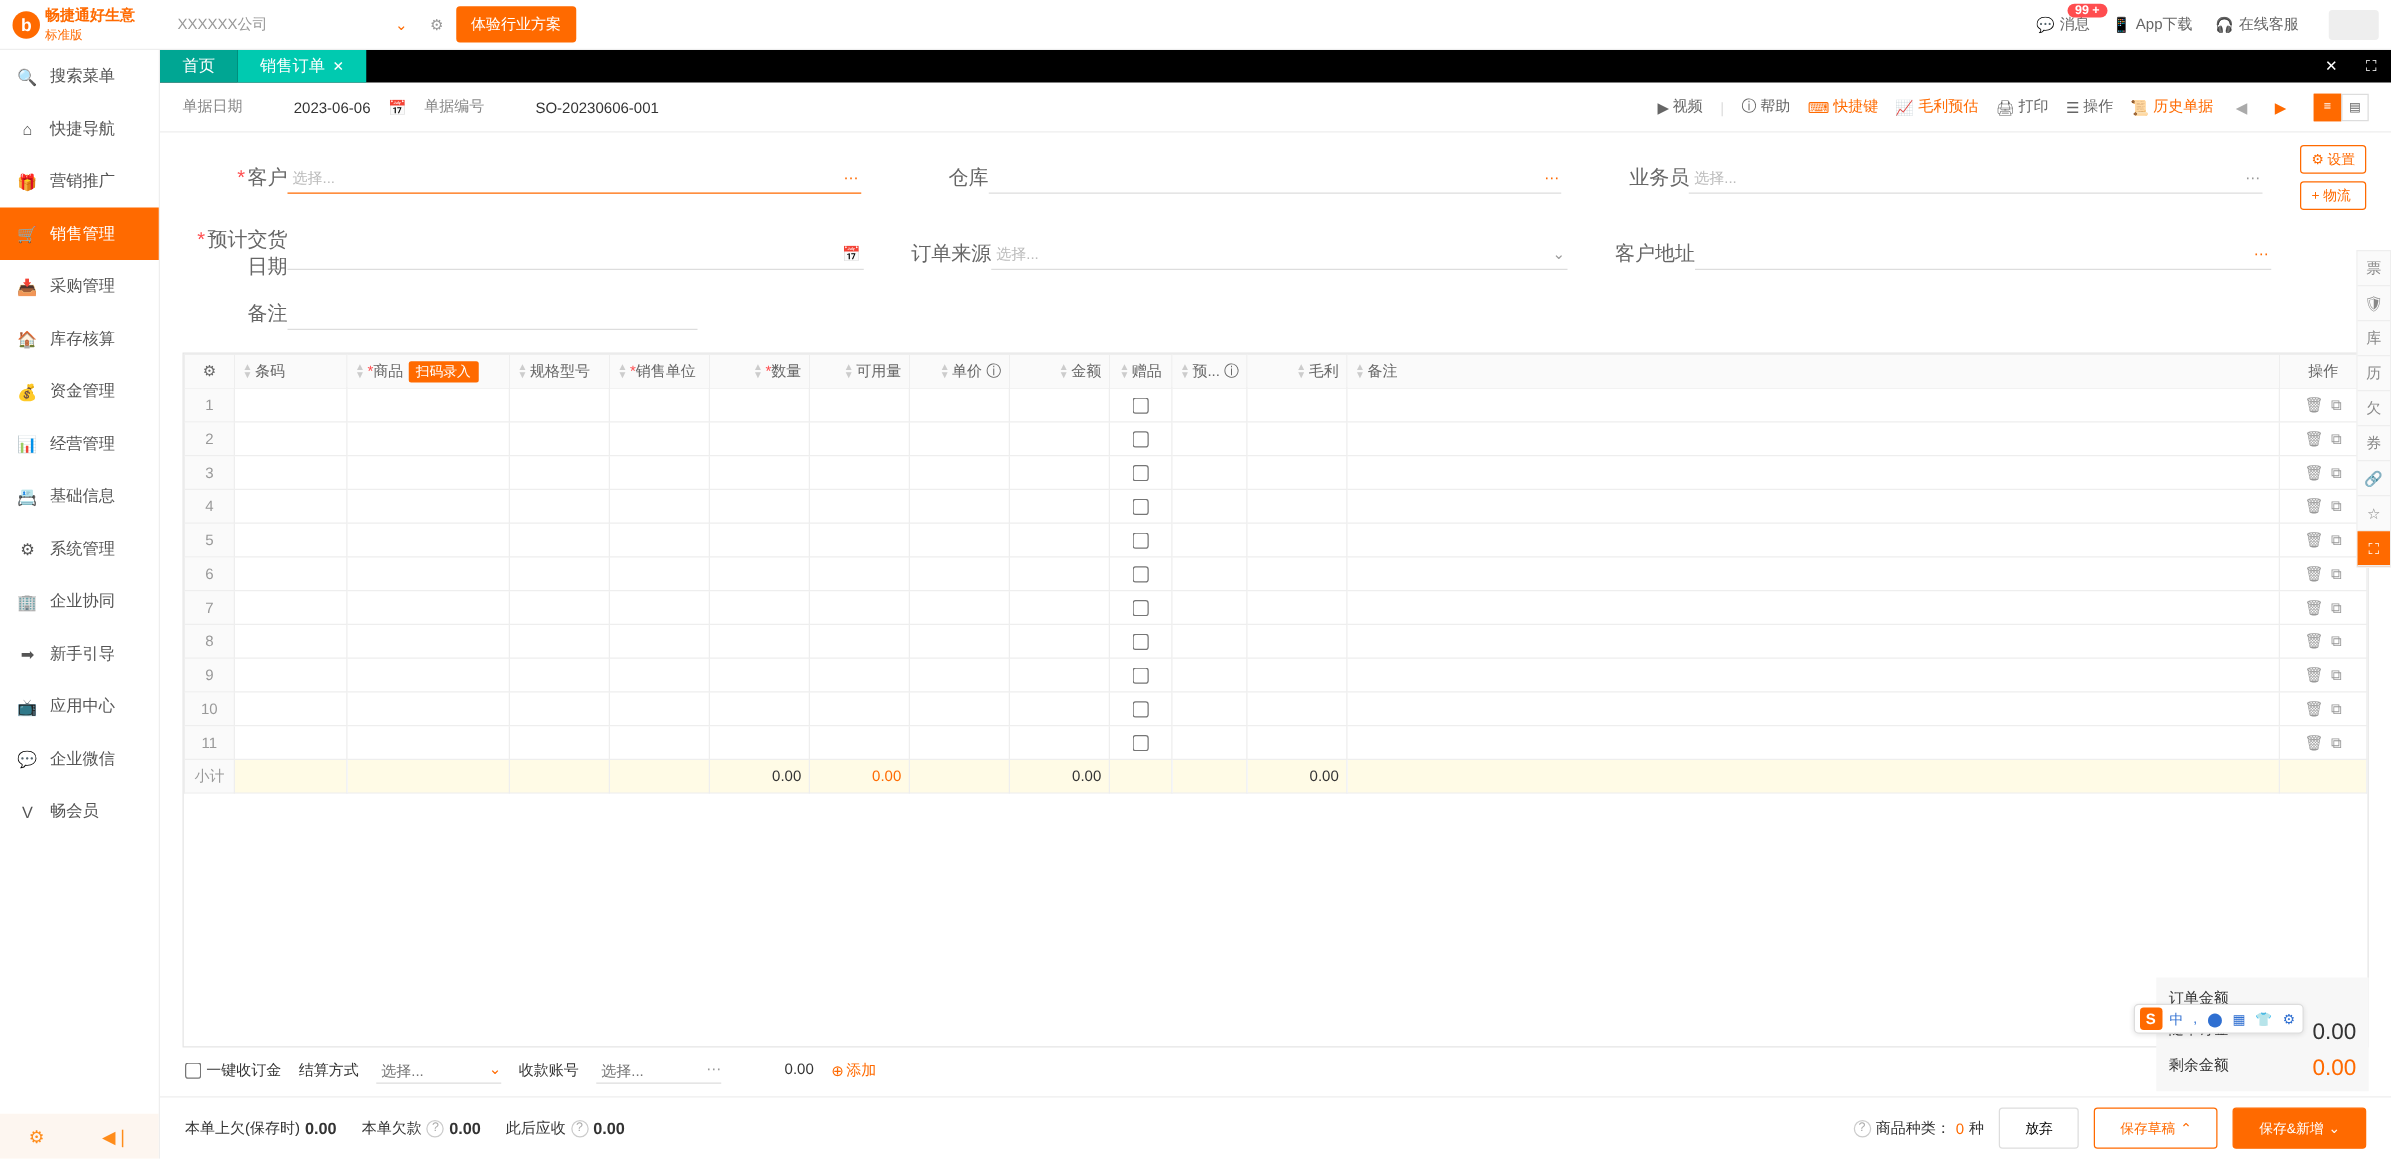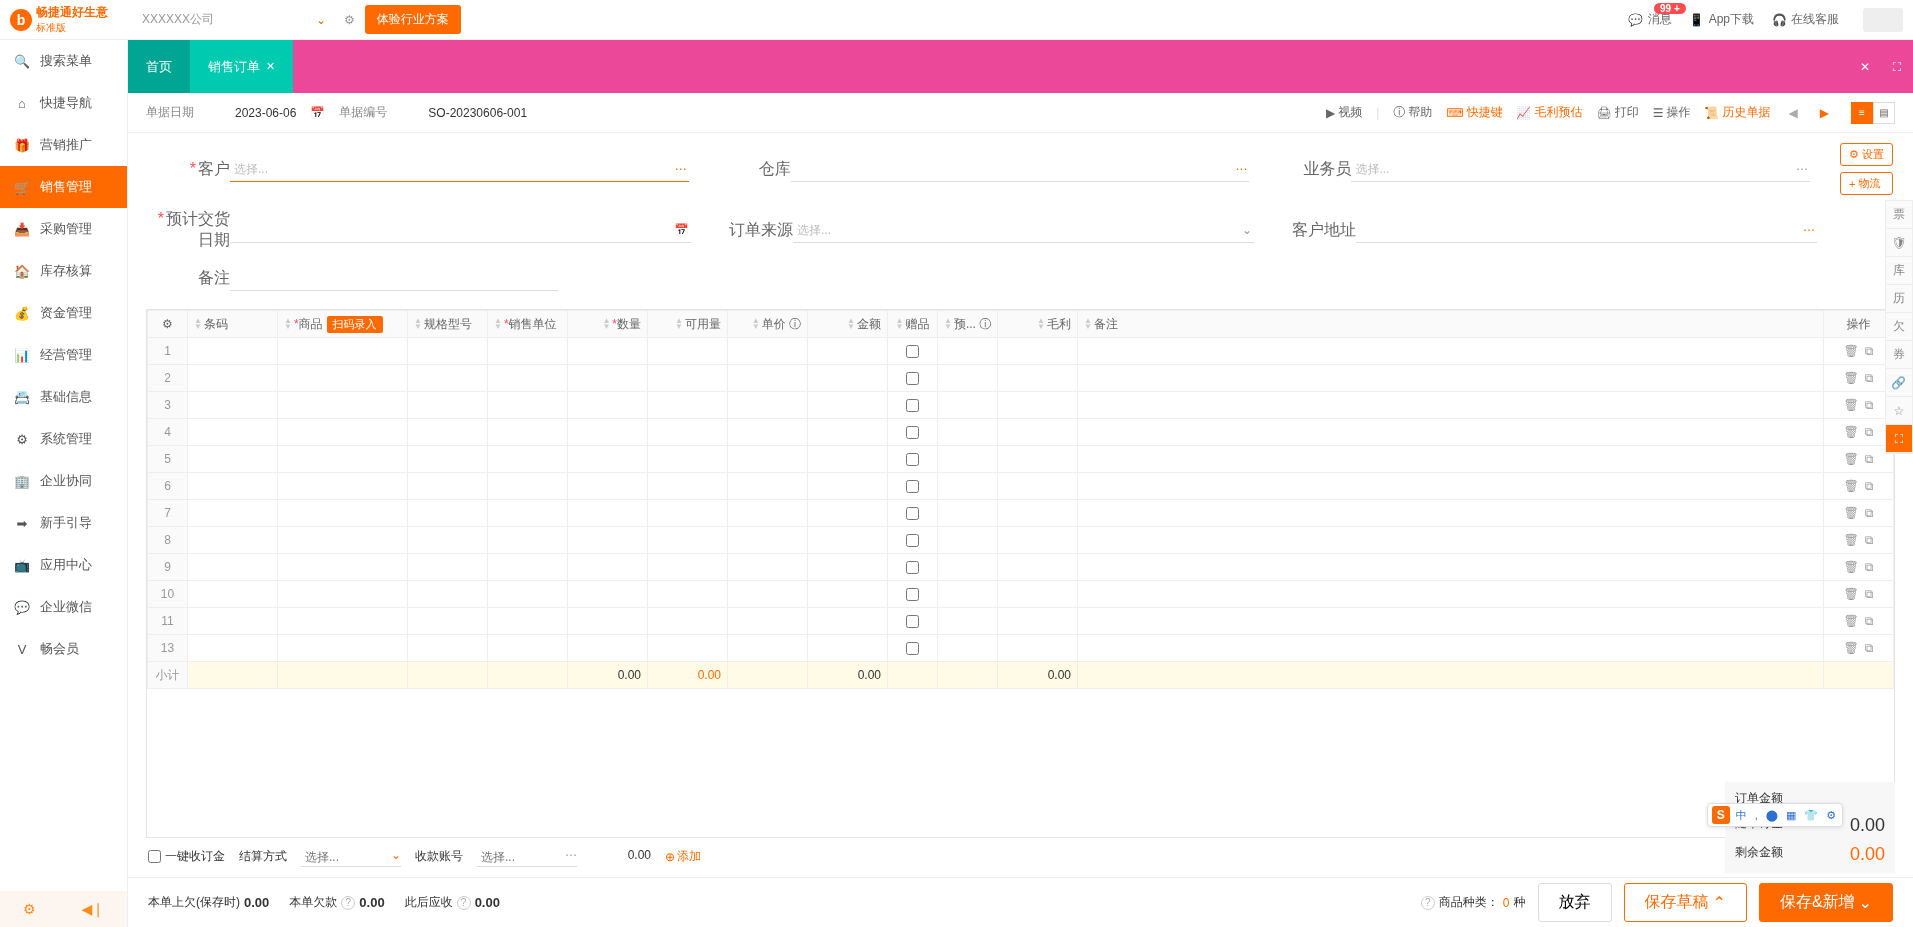--- a/index.html
+++ b/index.html
@@ -25,21 +25,21 @@
 .sidebar-item { display: flex; align-items: center; gap: 10px; padding: 12px 14px; color: #555; cursor: pointer; font-size: 13px; }
 .sidebar-item.active { background: #ff6a00; color: #fff; }
 .sidebar-item .icon { width: 16px; text-align: center; }
 .sidebar-footer { margin-top: auto; display: flex; justify-content: space-around; padding: 10px 0; background: #fdf6f0; }
 .sidebar-footer .icon { color: #ff8c1a; cursor: pointer; font-size: 14px; }
 
 
 .main { flex: 1; display: flex; flex-direction: column; min-width: 0; position: relative; }
 
 
-.tabs-bar { height: 53px; background: #ec4899; display: flex; align-items: stretch; color: #fff; }
+.tabs-bar { height: 26px; background: #000000; display: flex; align-items: stretch; color: #fff; }
 .tab { padding: 0 18px; display: flex; align-items: center; cursor: pointer; font-size: 13px; gap: 6px; }
 .tab.home { background: #00a693; }
 .tab.active { background: #00cab0; }
 .tab .close { font-size: 11px; cursor: pointer; }
 .tabs-right { margin-left: auto; display: flex; align-items: center; }
 .tabs-right .tab-action { width: 32px; display: flex; align-items: center; justify-content: center; cursor: pointer; height: 100%; }
 
 
 .doc-header { height: 40px; display: flex; align-items: center; padding: 0 18px; border-bottom: 1px solid #eee; gap: 14px; font-size: 12px; }
 .doc-header .label { color: #888; }
@@ -99,21 +99,21 @@
 .summary-row { display: flex; justify-content: space-between; padding: 4px 0; }
 .summary-row .big { font-size: 18px; font-weight: 500; }
 .summary-row .orange { color: #ff6a00; }
 
 
 .bottom-bar { height: 50px; border-top: 1px solid #eee; display: flex; align-items: center; padding: 12px 20px; gap: 20px; font-size: 12px; background: #fff; }
 .bottom-stat { display: flex; align-items: center; gap: 4px; }
 .bottom-stat b { font-size: 13px; }
 .bottom-stat .q { width: 14px; height: 14px; border: 1px solid #ccc; border-radius: 50%; display: inline-flex; align-items: center; justify-content: center; font-size: 10px; color: #aaa; cursor: pointer; }
 .bottom-right { margin-left: auto; display: flex; align-items: center; gap: 12px; }
-.btn { padding: 8px 20px; border-radius: 3px; font-size: 16px; cursor: pointer; border: 1px solid #ddd; background: #fff; }
+.btn { padding: 8px 20px; border-radius: 3px; font-size: 11px; cursor: pointer; border: 1px solid #ddd; background: #fff; }
 .btn.ghost-orange { border-color: #ff6a00; color: #ff6a00; display: flex; align-items: center; gap: 4px; }
 .btn.solid-orange { background: #ff6a00; color: #fff; border-color: #ff6a00; display: flex; align-items: center; gap: 4px; }
 
 
 .right-rail { position: fixed; right: 0; top: 200px; width: 28px; background: #fafafa; border: 1px solid #eee; display: flex; flex-direction: column; }
 .rail-item { height: 28px; display: flex; align-items: center; justify-content: center; color: #888; cursor: pointer; border-bottom: 1px solid #eee; font-size: 12px; }
 .rail-item.active { background: #ff6a00; color: #fff; }
 
 
 .ime-float { position: fixed; bottom: 100px; right: 70px; display: flex; gap: 4px; align-items: center; background: #fff; border: 1px solid #ddd; border-radius: 4px; padding: 2px 4px; box-shadow: 0 1px 4px rgba(0,0,0,.1); }
@@ -568,38 +568,20 @@
                 <td class="num"></td>
                 <td class="num"></td>
                 <td style="text-align:center">
                   <input type="checkbox" class="chk" style="">
                 </td>
                 <td></td>
                 <td class="num"></td>
                 <td></td>
                 <td class="col-ops"><span class="row-action">🗑</span><span class="row-action">⧉</span></td>
               </tr>
-              <tr>
-                <td class="col-idx">13</td>
-                <td></td>
-                <td></td>
-                <td></td>
-                <td></td>
-                <td class="num"></td>
-                <td class="num"></td>
-                <td class="num"></td>
-                <td class="num"></td>
-                <td style="text-align:center">
-                  <input type="checkbox" class="chk" style="">
-                </td>
-                <td></td>
-                <td class="num"></td>
-                <td></td>
-                <td class="col-ops"><span class="row-action">🗑</span><span class="row-action">⧉</span></td>
-              </tr>
               <tr class="subtotal-row">
                 <td class="col-idx">小计</td>
                 <td></td>
                 <td></td>
                 <td></td>
                 <td></td>
                 <td class="num">0.00</td>
                 <td class="num orange">0.00</td>
                 <td></td>
                 <td class="num">0.00</td>

